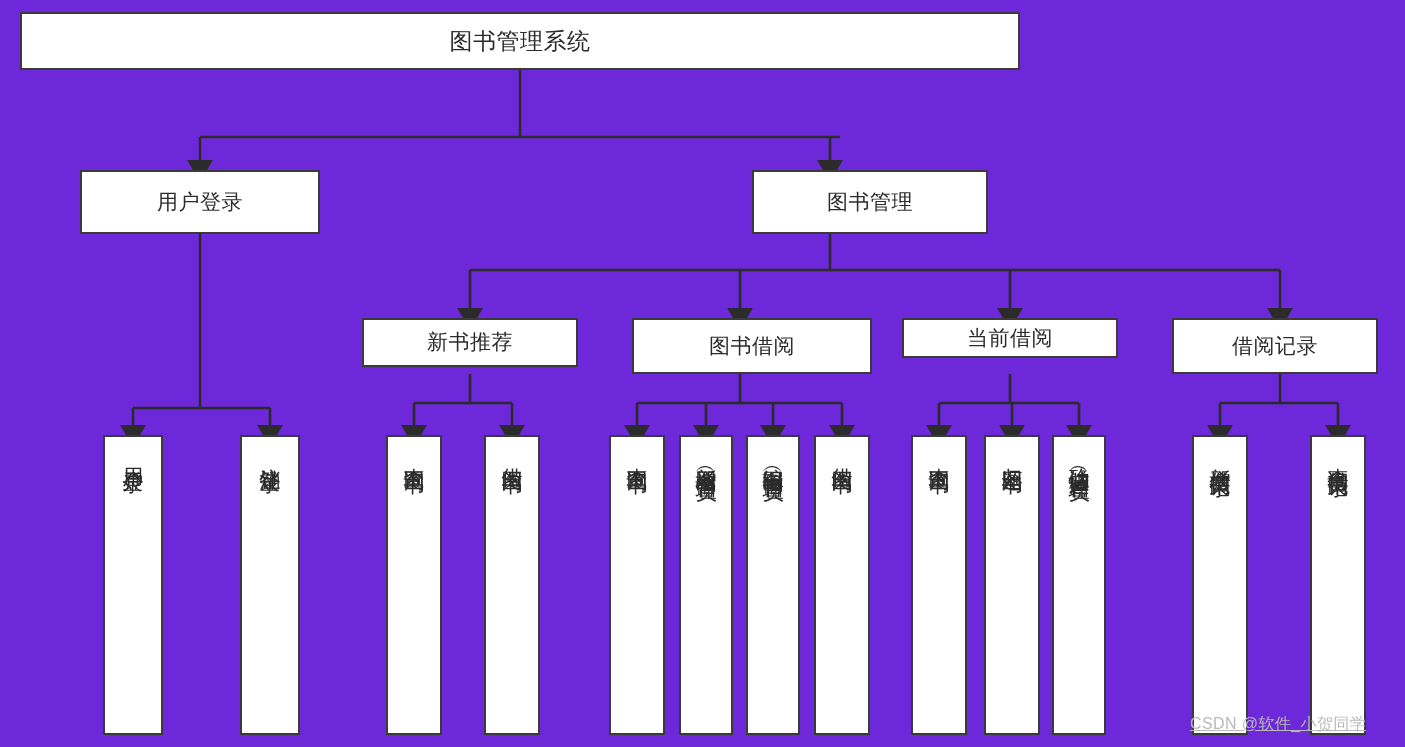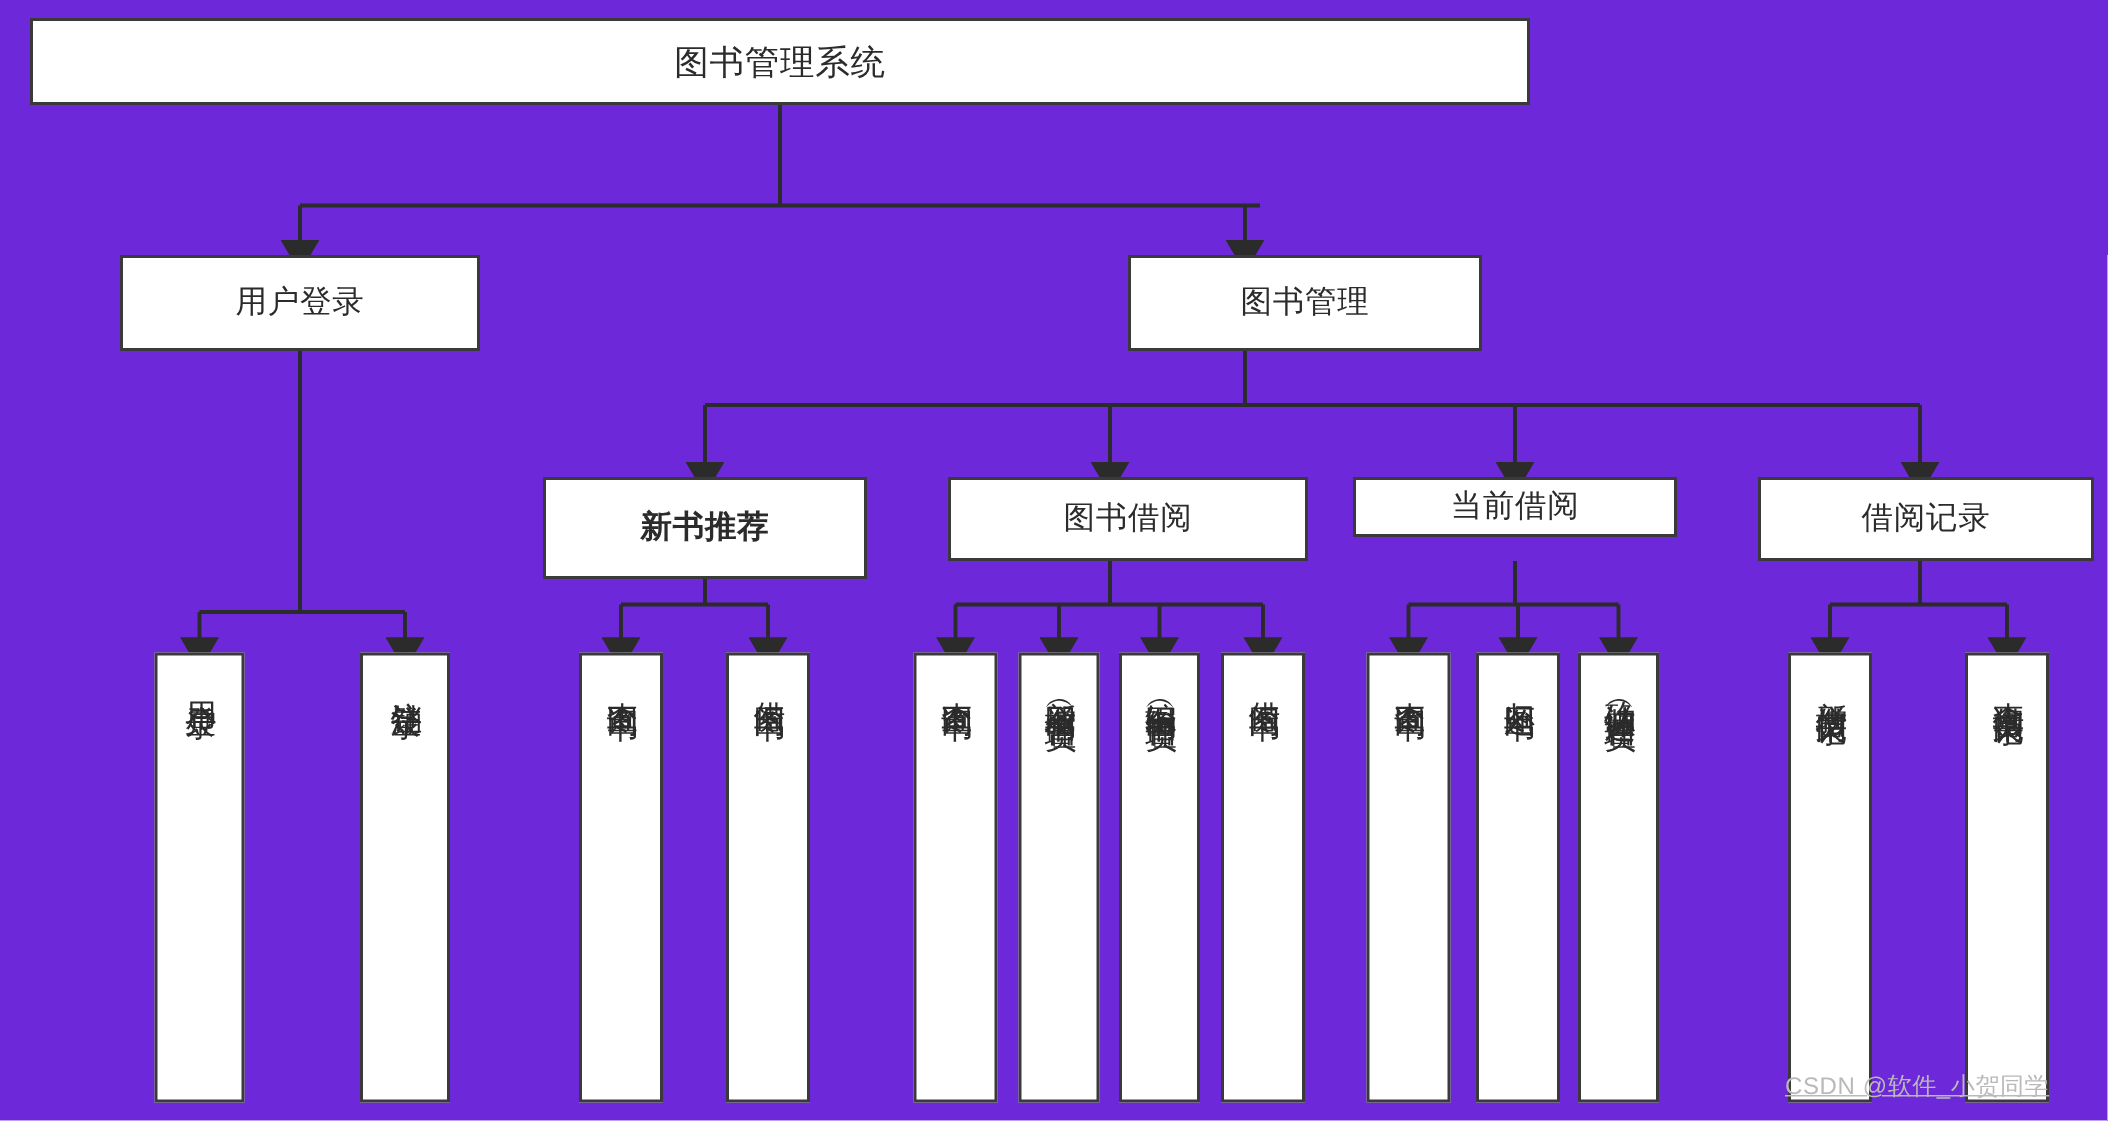--- a/index.html
+++ b/index.html
@@ -129,30 +129,30 @@
     <span class="label">图书管理系统</span>
   </div>
 
   <div class="node horiz" style="left:80px; top:170px; width:240px; height:64px;">
     <span class="label">用户登录</span>
   </div>
   <div class="node horiz" style="left:712px; top:170px; width:236px; height:64px;margin-left:40px;">
     <span class="label">图书管理</span>
   </div>
 
-  <div class="node horiz" style="left:362px; top:318px; width:216px; height:68px;font-weight:bold;">
+  <div class="node horiz" style="left:362px; top:318px; width:216px; height:49px;">
     <span class="label">新书推荐</span>
   </div>
   <div class="node horiz" style="left:632px; top:318px; width:240px; height:56px;">
     <span class="label">图书借阅</span>
   </div>
   <div class="node horiz" style="left:902px; top:318px; width:216px; height:40px;">
     <span class="label">当前借阅</span>
   </div>
-  <div class="node horiz" style="left:1172px; top:318px; width:224px; height:56px;">
+  <div class="node horiz" style="left:1172px; top:318px; width:206px; height:56px;">
     <span class="label">借阅记录</span>
   </div>
 
   <div class="node vert" style="left:103px; top:435px; width:60px; height:300px;">
     <span class="label">用户登录</span>
   </div>
   <div class="node vert" style="left:240px; top:435px; width:60px; height:300px;">
     <span class="label">注销登录</span>
   </div>
 

